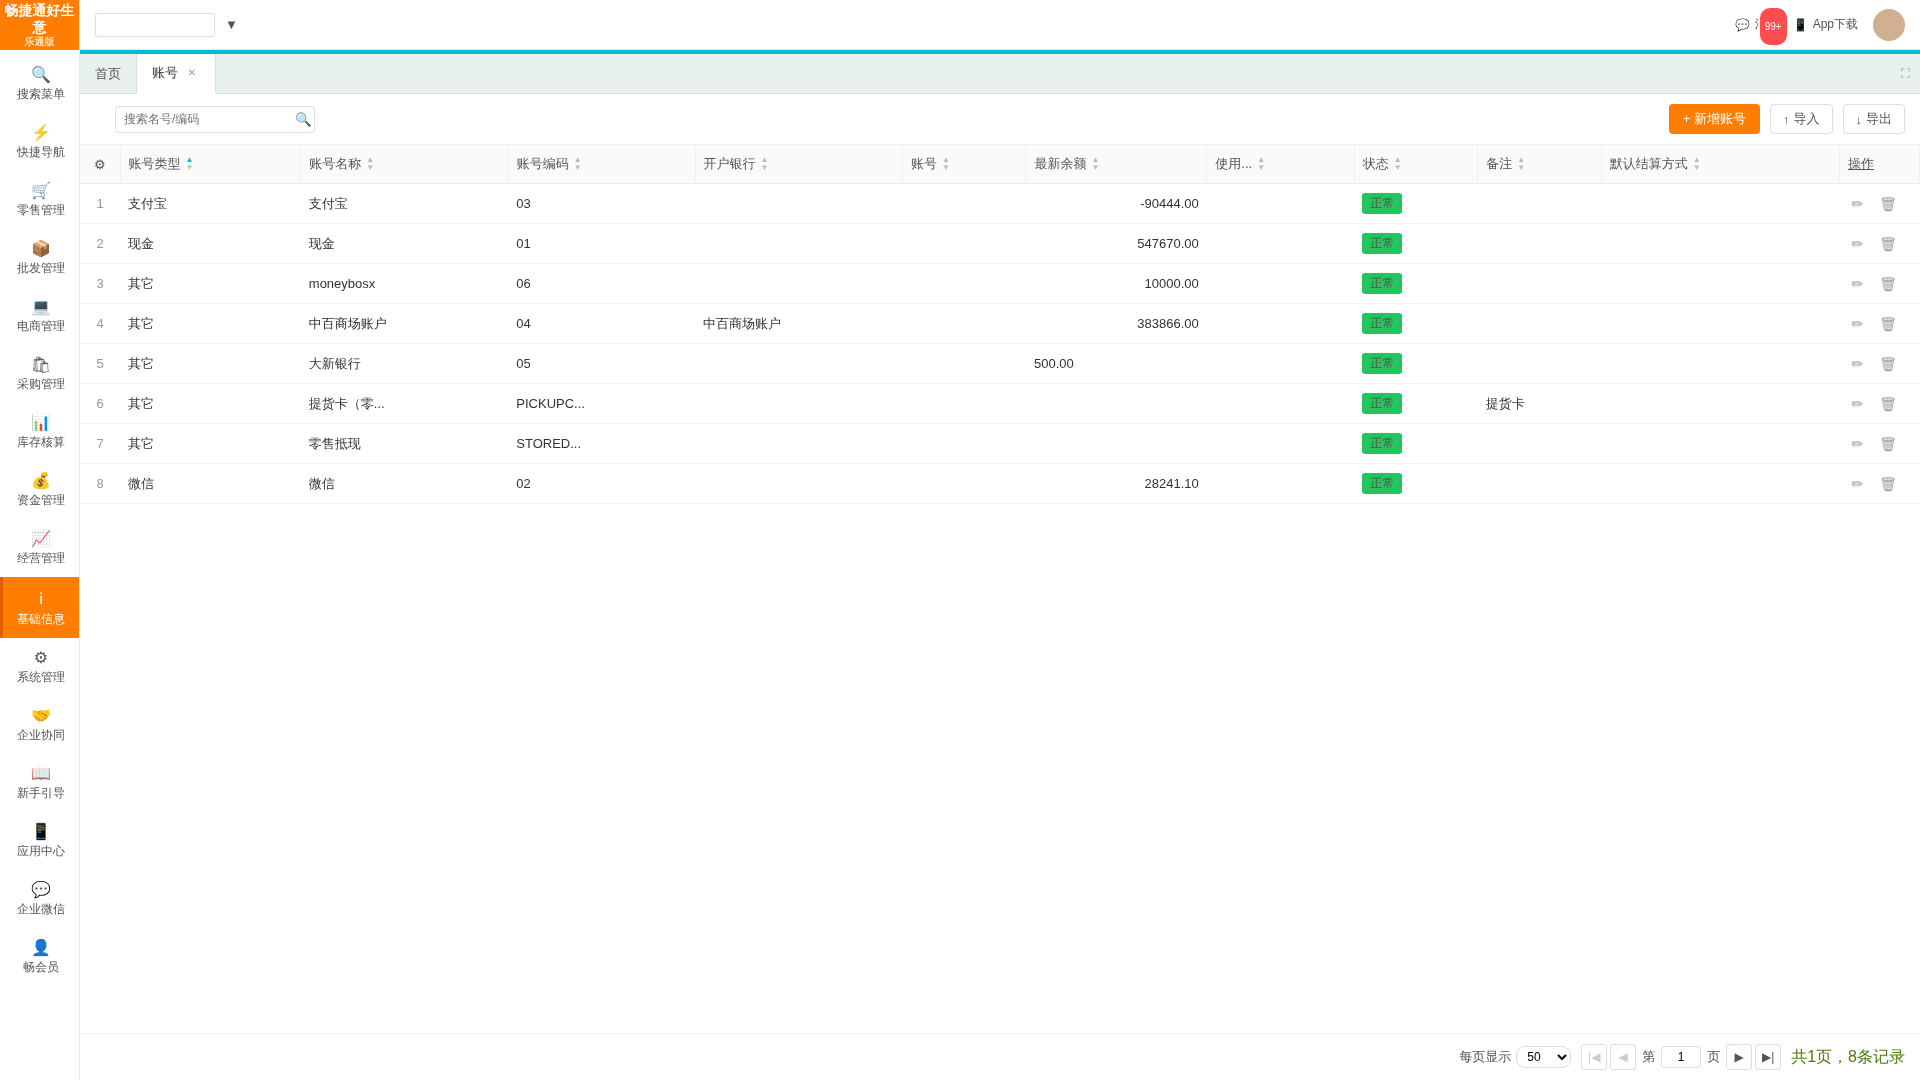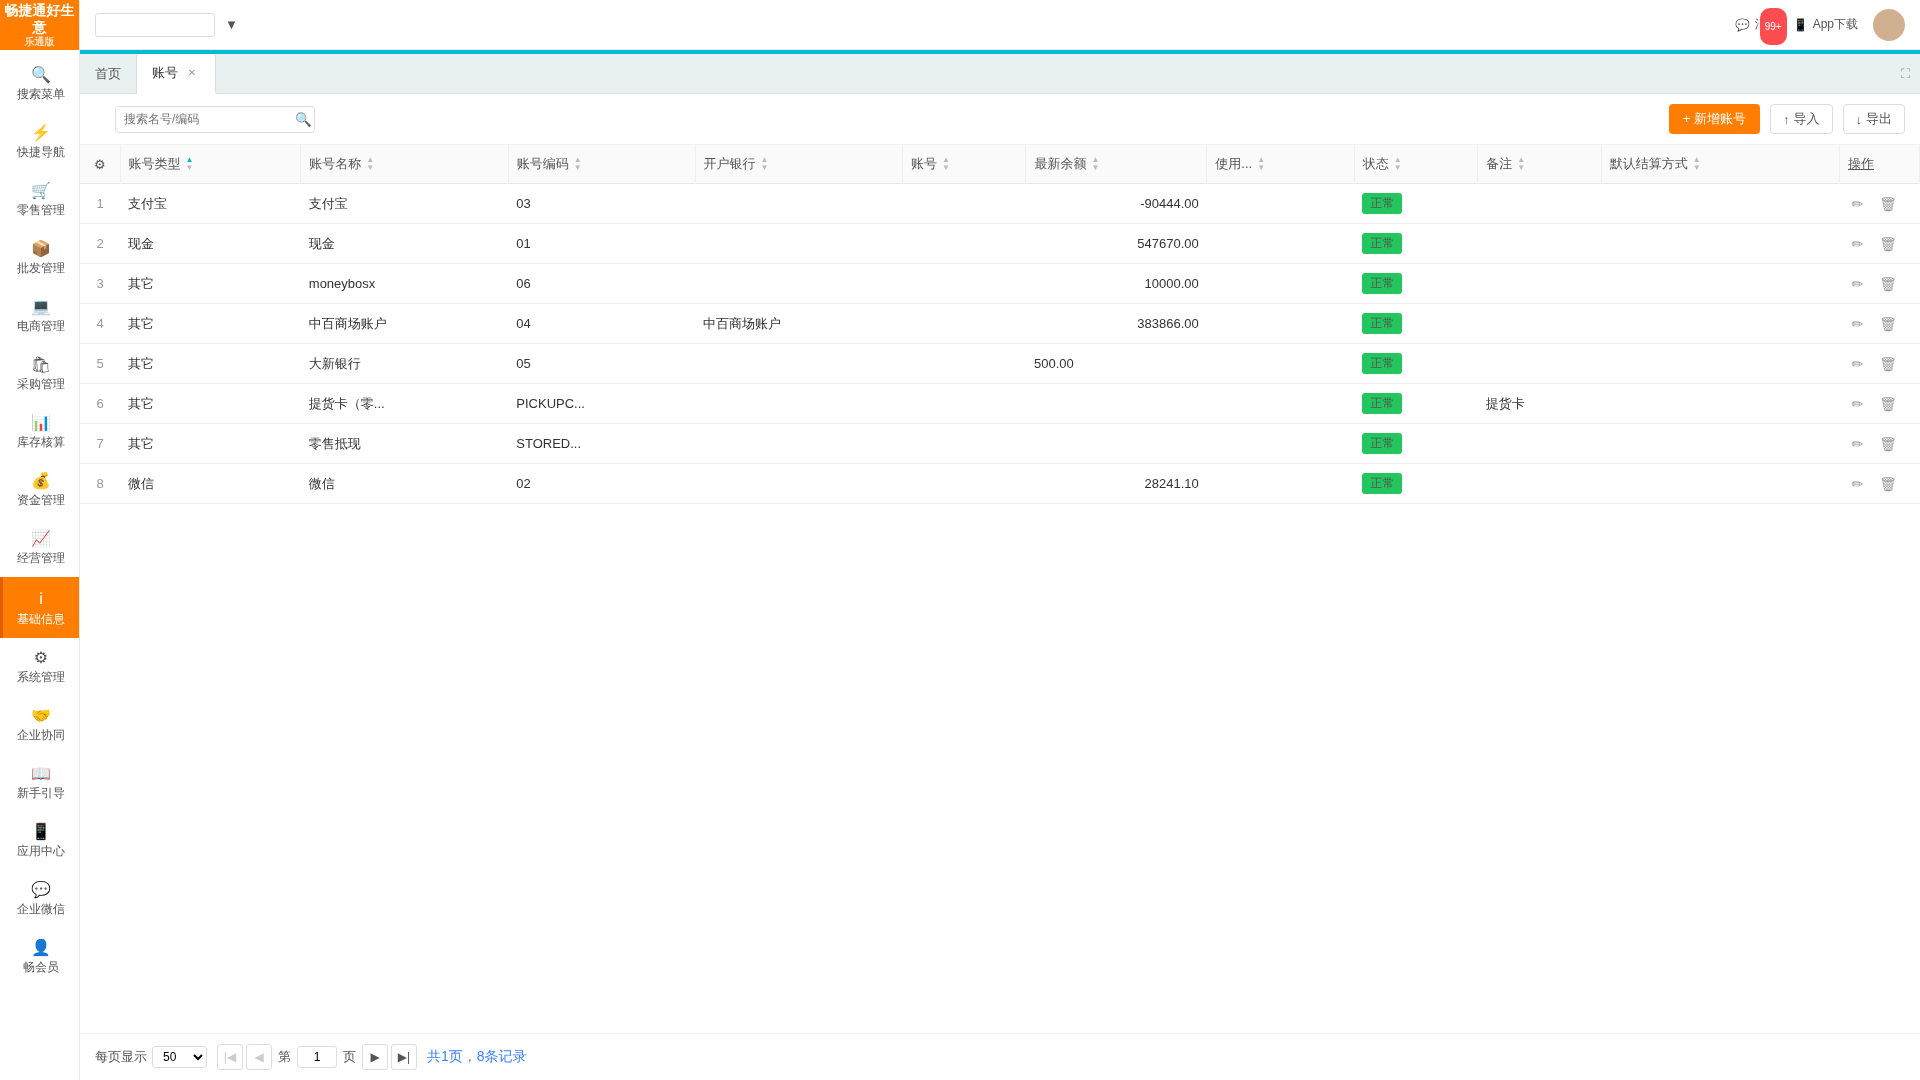--- a/index.html
+++ b/index.html
@@ -319,35 +319,35 @@
     .th-settings {
       width: 30px;
       text-align: center;
     }
 
     
     .pagination-bar {
       padding: 10px 15px;
       display: flex;
       align-items: center;
-      justify-content: flex-start;
+      justify-content: flex-end;
       gap: 10px;
       border-top: 1px solid #f0f0f0;
       margin-top: auto;
     }
     .pagination-bar .per-page {
       display: flex;
       align-items: center;
       gap: 5px;
       font-size: 13px;
       color: #555;
     }
     .per-page-select {
       border: 1px solid #ddd;
-      border-radius: 3px;
+      border-radius: 9px;
       padding: 2px 6px;
       font-size: 12px;
       cursor: pointer;
       background: #fff;
     }
     .page-nav {
       display: flex;
       align-items: center;
       gap: 3px;
     }
@@ -367,22 +367,22 @@
     .page-nav-btn:disabled { color: #ccc; cursor: default; }
     .page-input {
       width: 40px;
       text-align: center;
       border: 1px solid #ddd;
       border-radius: 3px;
       padding: 3px;
       font-size: 12px;
     }
     .page-total {
-      font-size: 14px;
-      color: #3b82f6;
+      font-size: 16px;
+      color: #4d7c0f;
     }
   </style>
 </head>
 <body>
 
 <div class="sidebar">
   <div class="sidebar-logo">
     <div class="sidebar-logo-inner">
       <div style="font-size:14px; font-weight:bold;">畅捷通好生意</div>
       <div class="logo-title">乐通版</div>

